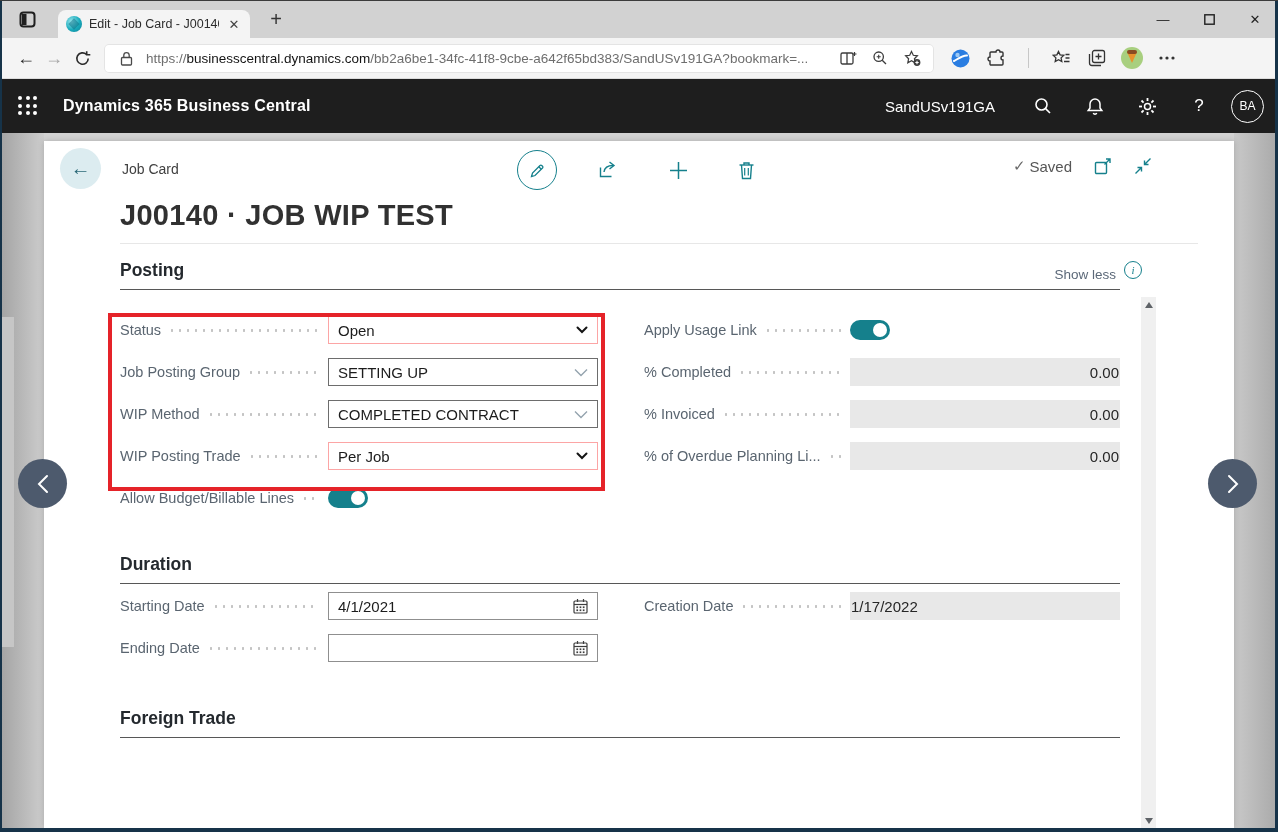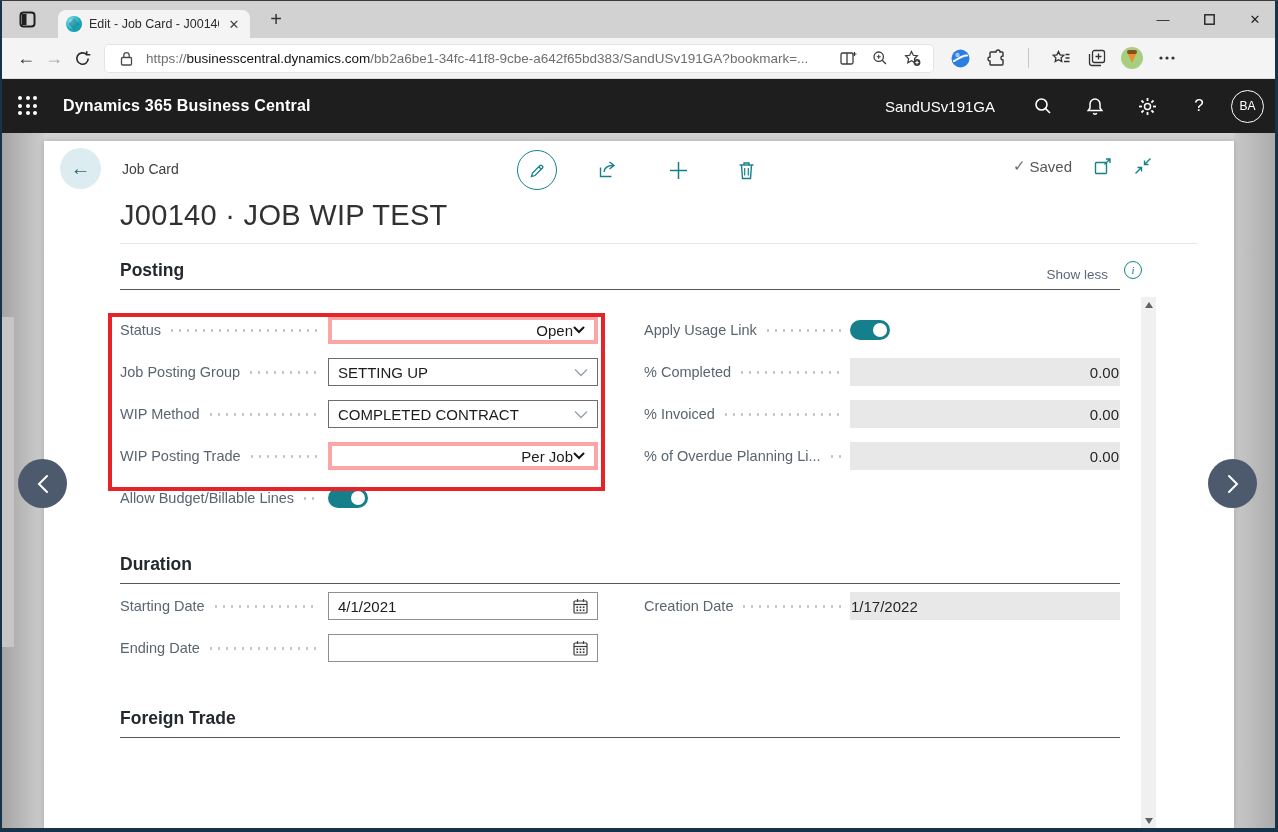--- a/index.html
+++ b/index.html
@@ -69,43 +69,43 @@
   .back-circle { position:absolute; left:16px; top:7px; width:41px; height:41px; border-radius:50%; background:#dcecf0; display:flex; align-items:center; justify-content:center; font-size:20px; color:#2a6877; }
   .page-caption { position:absolute; left:78px; top:20px; font-size:14px; color:#404040; }
   .act { position:absolute; top:9px; width:40px; height:40px; display:flex; align-items:center; justify-content:center; color:#15808c; }
   .act.pencil { left:473px; border:1.5px solid #15808c; border-radius:50%; }
   .act.share { left:544px; } .act.addnew { left:614px; } .act.del { left:682px; }
   .save-group { position:absolute; right:82px; top:16px; display:flex; align-items:center; gap:22px; }
   .saved { display:flex; align-items:center; gap:4px; font-size:15px; color:#565656; }
   .saved .chk { font-size:15px; color:#6a6a6a; }
   .hicon { color:#15808c; display:flex; align-items:center; }
 
-  .page-title { margin:2px 0 0 76px; font-size:29px; font-weight:400; color:#313131; letter-spacing:.3px; height:38px; }
+  .page-title { margin:2px 0 0 76px; font-size:29px; font-weight:700; color:#313131; letter-spacing:.3px; height:38px; }
 
   .menubar { margin:24px 0 0 76px; display:flex; align-items:center; height:30px; font-size:15px; color:#262626; }
   .menu-item { margin-right:31px; }
   .menu-sep { width:1px; height:20px; background:#cfcfcf; margin:0 28px 0 0; }
   .more-options { color:#68717c; }
   .info-circle { position:absolute; left:1080px; top:120px; width:18px; height:18px; border-radius:50%; border:1.2px solid #15808c; color:#15808c; font-size:11px; display:flex; align-items:center; justify-content:center; font-style:italic; font-family:"Liberation Serif",serif; }
   .action-divider { height:1px; background:#e7e7e7; margin:6px 36px 0 76px; }
 
   
   .content { margin:16px 114px 0 76px; width:1000px; }
   .section-head { position:relative; border-bottom:1px solid #575757; padding-bottom:8px; }
   .section-head h2 { font-size:17.5px; font-weight:700; color:#24292e; }
-  .show-less { position:absolute; right:12px; bottom:7px; font-size:13.5px; color:#5b6878; }
+  .show-less { position:absolute; right:4px; bottom:7px; font-size:13.5px; color:#5b6878; }
 
   .field-grid { display:flex; margin-top:26px; }
   .fcol { width:478px; display:flex; flex-direction:column; gap:14px; }
   .fcol.right { width:476px; margin-left:46px; }
   .f-row { display:flex; align-items:center; height:28px; }
   .f-label { font-size:14.5px; color:#5a6570; white-space:nowrap; }
   .dots { flex:1; margin:0 9px 0 7px; height:3px; align-self:center; background-image:radial-gradient(circle,#c4c4c4 1.1px,transparent 1.3px); background-size:8px 3px; background-repeat:repeat-x; background-position:left center; }
   .ctl { width:270px; flex:none; height:28px; display:flex; align-items:center; }
-  .ctl-select { border:4px solid #fca5a5; background:#fff; padding:0 9px; font-size:15px; color:#1c1c1c;text-align:right; }
+  .ctl-select { border:1px solid #fca5a5; background:#fff; padding:0 9px; font-size:15px; color:#1c1c1c; }
   .ctl-lookup { border:1px solid #6d6d6d; background:#fff; padding:0 9px; font-size:15px; color:#1c1c1c; }
   .ctl-date { border:1px solid #8f8f8f; background:#fff; padding:0 9px; }
   .ctl-date input { border:none; outline:none; flex:1; font-size:15px; color:#1c1c1c; font-family:inherit; width:10px; background:transparent; }
   .ctl-disabled { background:#e8e8e8; padding:0 1px; font-size:15px; color:#262626; }
   .ctl-disabled.num { justify-content:flex-end; }
   .ctl .val { flex:1; white-space:nowrap; overflow:hidden; }
   .ctl-plain { border:none; }
   .toggle { width:40px; height:20px; border-radius:10px; background:#15808c; position:relative; flex:none; }
   .toggle:after { content:""; position:absolute; right:3px; top:3px; width:14px; height:14px; border-radius:50%; background:#fff; }
 

